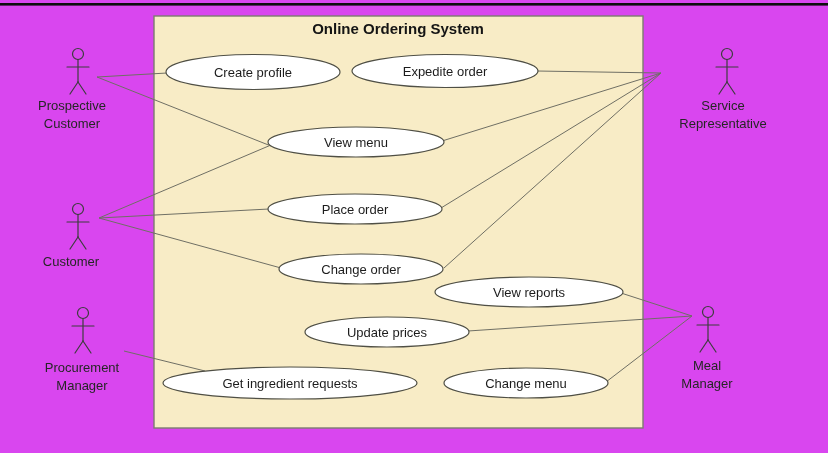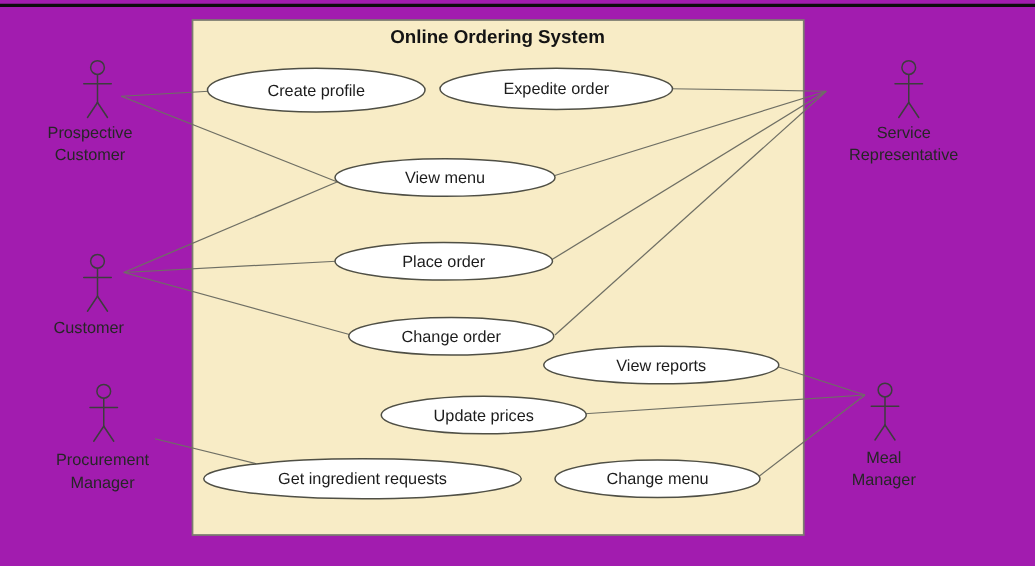--- a/index.html
+++ b/index.html
@@ -8,21 +8,21 @@
     background: #ffffff;
     width: 828px;
     height: 453px;
     overflow: hidden;
     font-family: "Liberation Sans", sans-serif;
   }
   #stage {
     position: relative;
     width: 828px;
     height: 453px;
-    background: #a21caf;
+    background: #d946ef;
   }
   svg { display: block; }
 
   .top-rule { fill: #0d0d0d; }
 
   .boundary {
     fill: #f8ecc6;
     stroke: #7c7c70;
     stroke-width: 1.4;
   }

